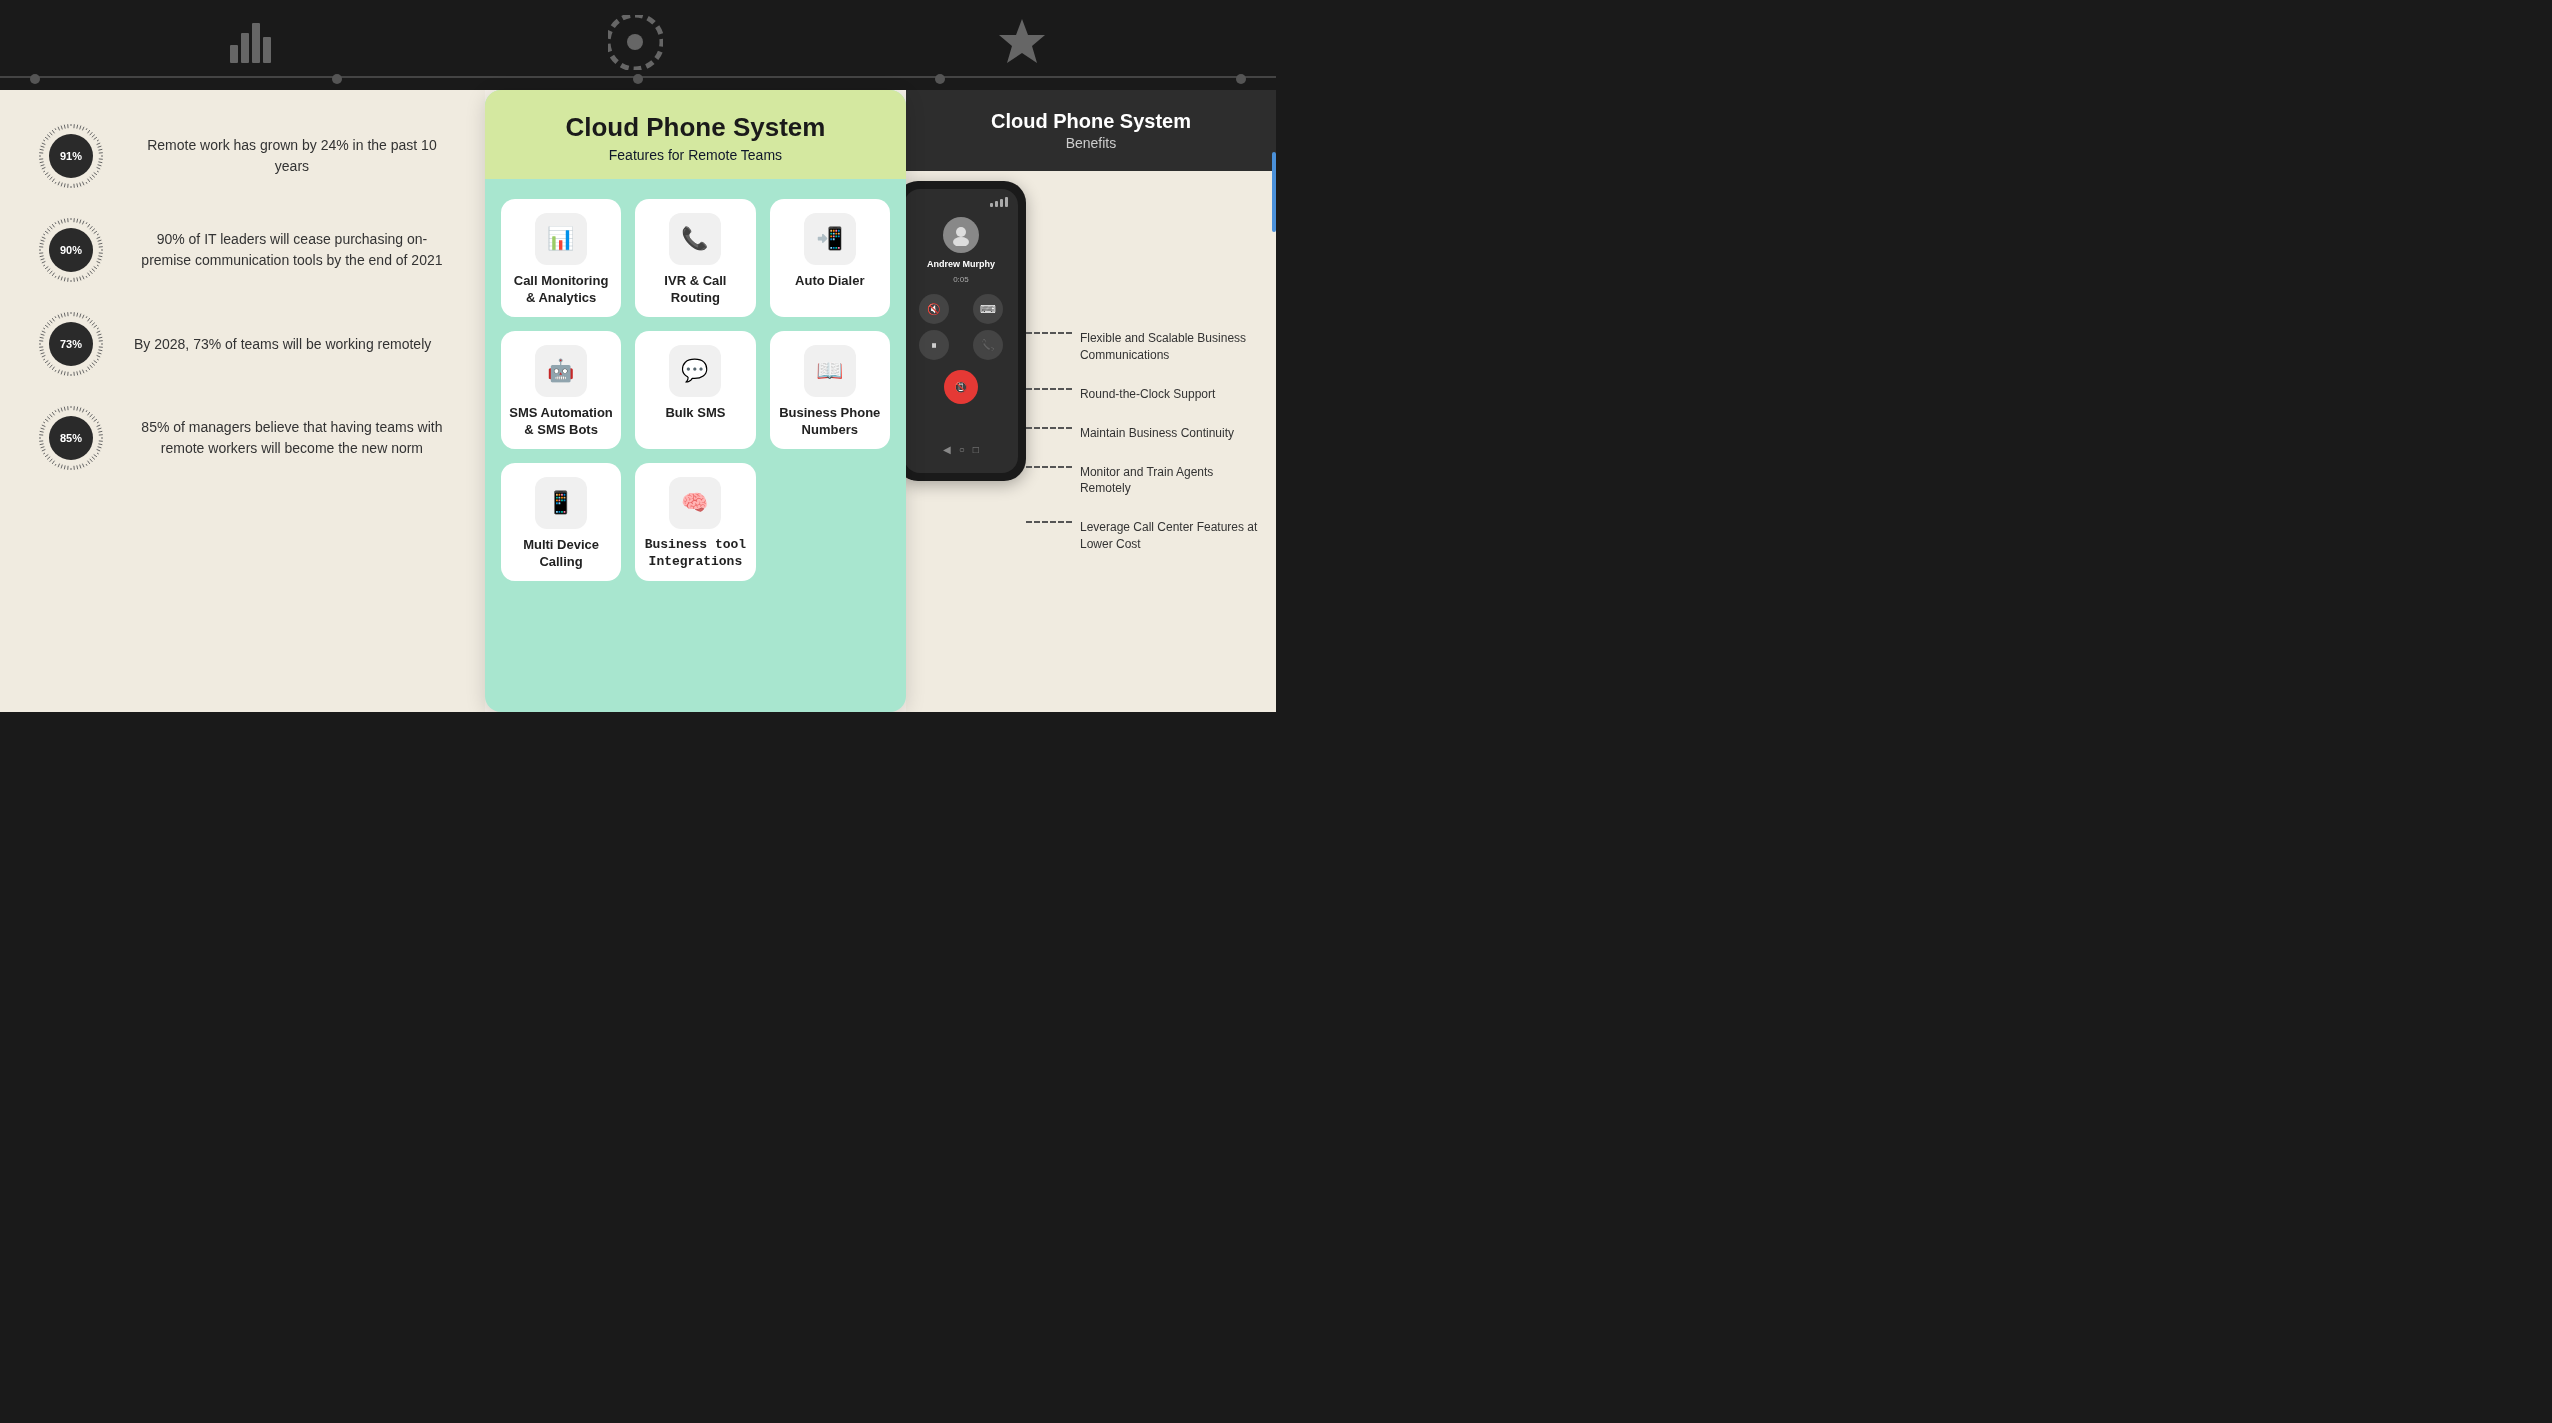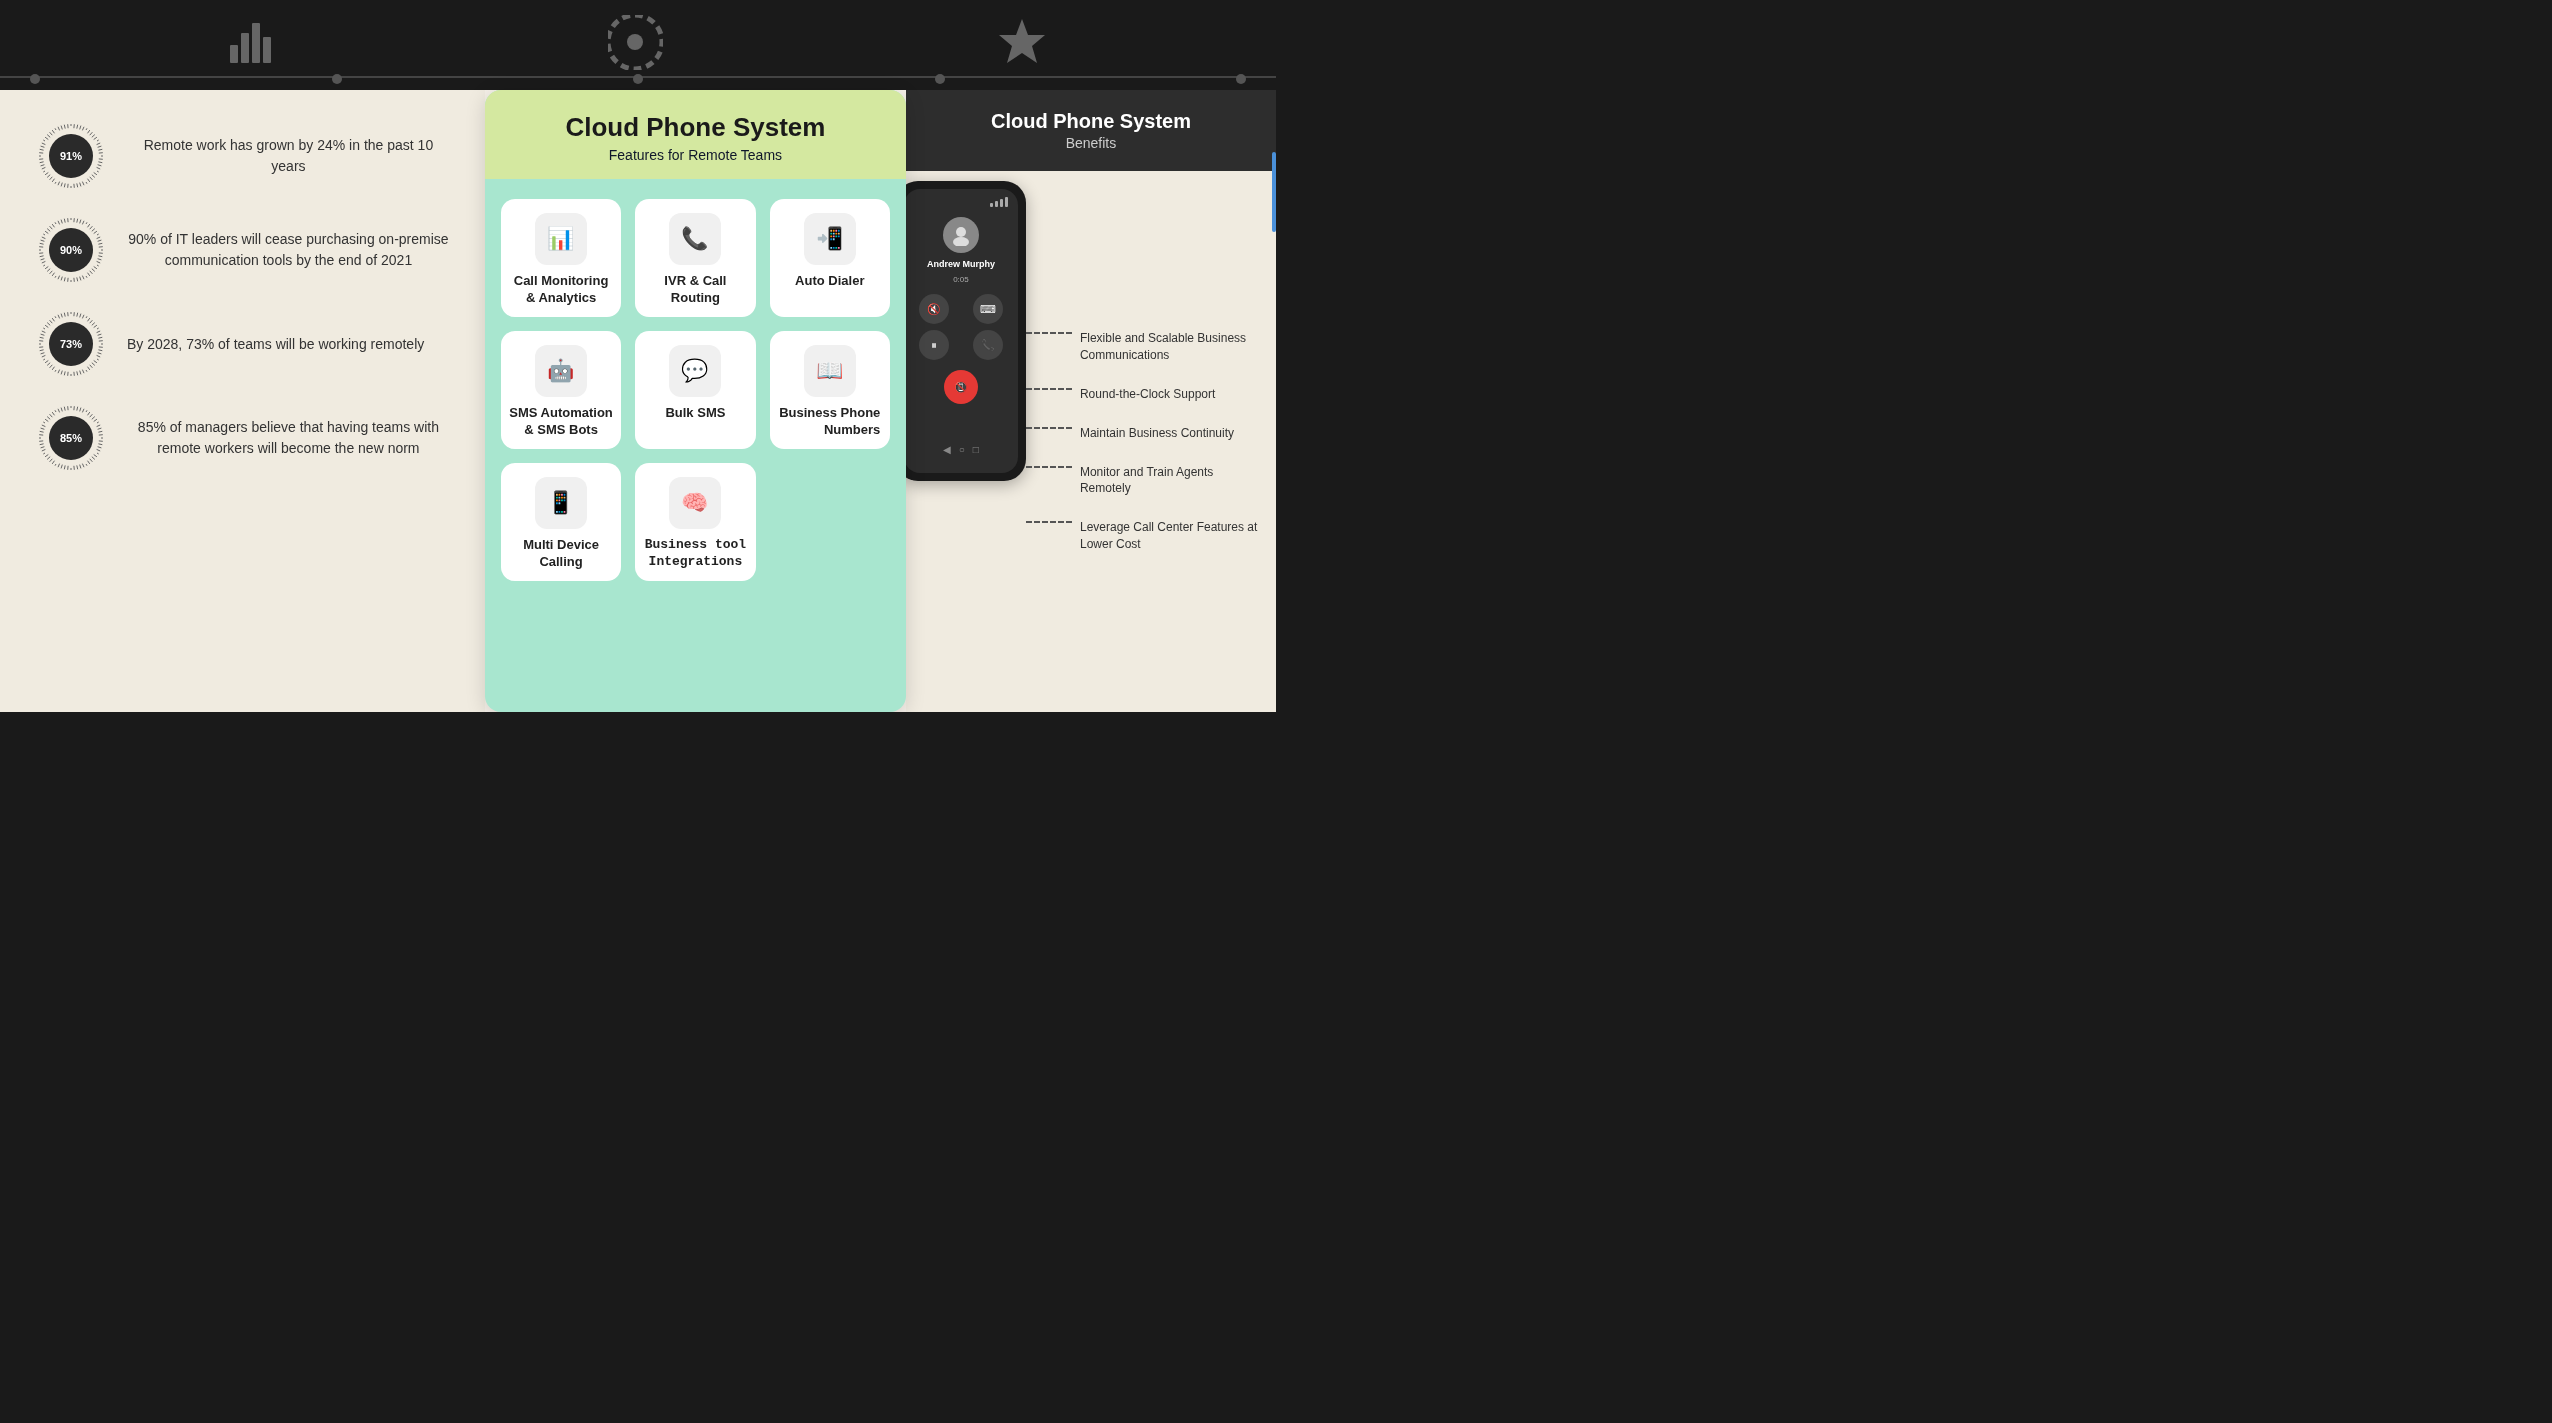--- a/index.html
+++ b/index.html
@@ -74,21 +74,21 @@
       background: #f0ebe0;
       padding: 30px 35px;
       display: flex;
       flex-direction: column;
       gap: 22px;
     }
 
     .stat-row {
       display: flex;
       align-items: center;
-      gap: 20px;
+      gap: 27px;
     }
 
     .gauge-circle {
       position: relative;
       width: 72px;
       height: 72px;
       flex-shrink: 0;
     }
 
     .gauge-circle svg {
@@ -717,21 +717,21 @@
           <div class="feature-icon">🤖</div>
           <div class="feature-label" style="white-space: pre-line;">SMS Automation
 &amp; SMS Bots</div>
         </div>
         <div class="feature-item">
           <div class="feature-icon">💬</div>
           <div class="feature-label" style="white-space: pre-line;">Bulk SMS</div>
         </div>
         <div class="feature-item">
           <div class="feature-icon">📖</div>
-          <div class="feature-label" style="white-space: pre-line; text-align: right;">Business Phone
+          <div class="feature-label" style="white-space: pre-line;">Business Phone
 Numbers</div>
         </div>
         <div class="feature-item">
           <div class="feature-icon">📱</div>
           <div class="feature-label" style="white-space: pre-line;">Multi Device
 Calling</div>
         </div>
         <div class="feature-item">
           <div class="feature-icon">🧠</div>
           <div class="feature-label" style="white-space: pre-line; font-family: Liberation Mono, monospace;">Business tool

